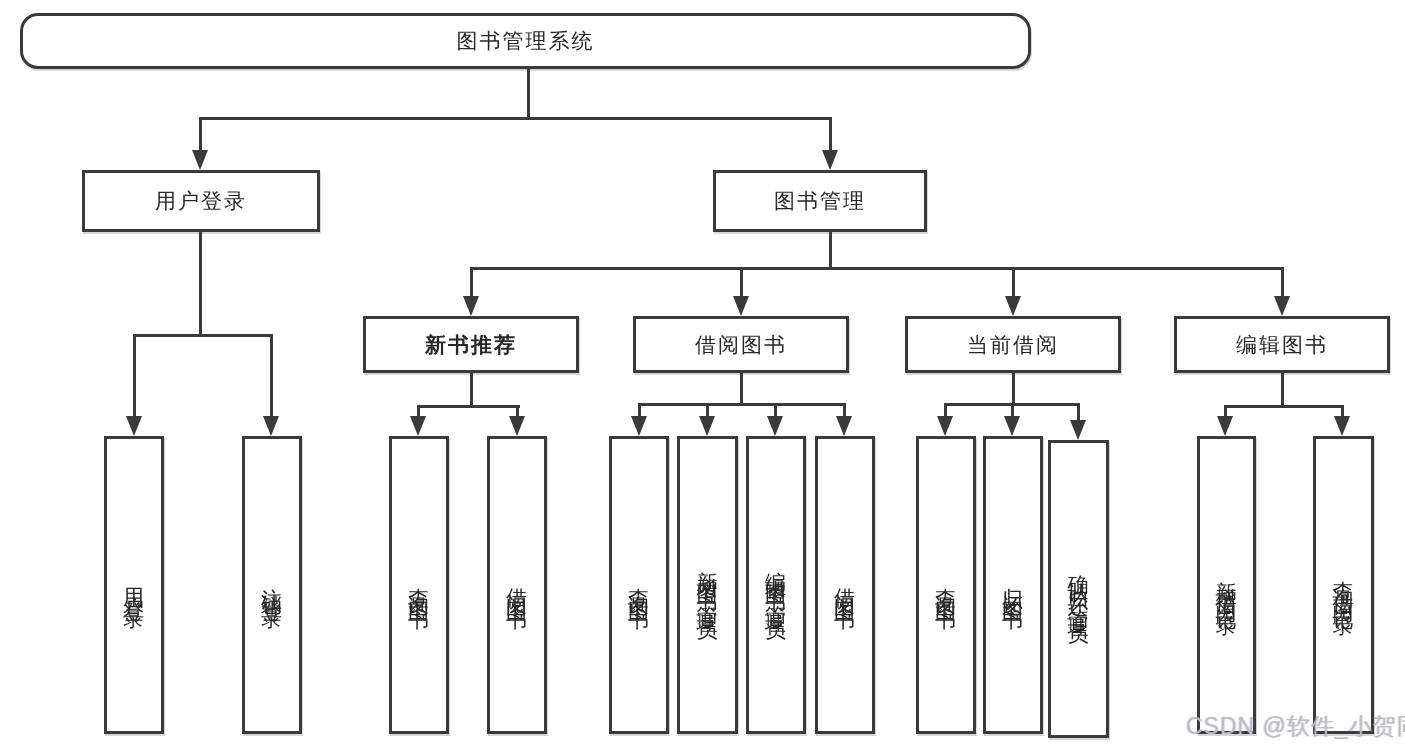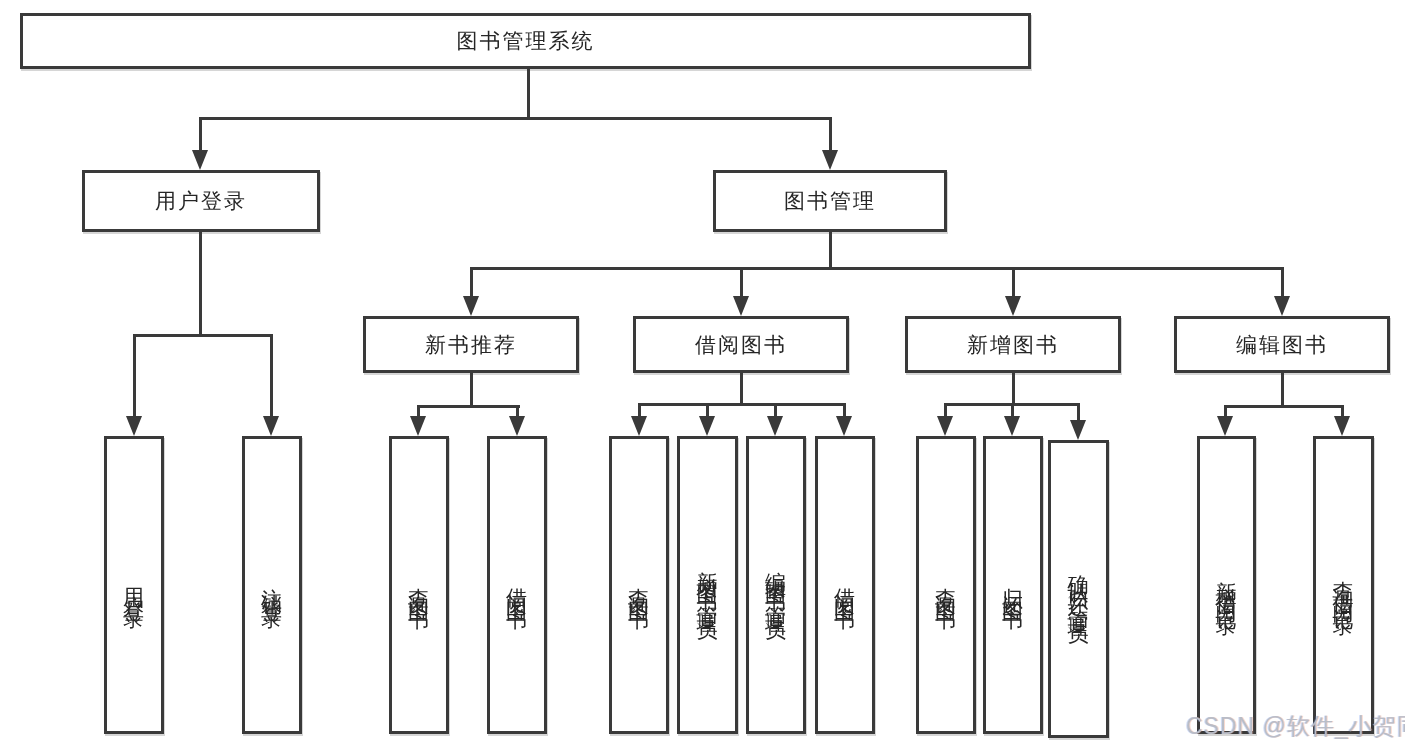--- a/index.html
+++ b/index.html
@@ -61,53 +61,53 @@
     letter-spacing:1px;
     text-shadow:1px 0 0 rgba(235,150,120,0.35), -1px 0 0 rgba(130,160,235,0.35);
     white-space:nowrap;
   }
 </style>
 </head>
 <body>
 
 <div class="canvas">
 
-  <div class="box" style="left:20px;top:13px;width:1011px;height:56px;">图书管理系统</div>
+  <div class="box" style="left:20px;top:13px;width:1011px;height:56px;border-radius:18px;">图书管理系统</div>
 
   <div class="vline" style="left:527px;top:69px;height:50px;"></div>
   <div class="hline" style="left:199px;top:117px;width:633px;"></div>
   <div class="vline" style="left:199px;top:117px;height:36px;"></div>
   <div class="arrow" style="left:192px;top:150px;"></div>
   <div class="vline" style="left:829px;top:117px;height:36px;"></div>
   <div class="arrow" style="left:822px;top:150px;"></div>
 
   <div class="box" style="left:82px;top:170px;width:238px;height:62px;">用户登录</div>
-  <div class="box" style="left:713px;top:170px;width:234px;height:62px;">图书管理</div>
+  <div class="box" style="left:713px;top:170px;width:214px;height:62px;">图书管理</div>
 
   <div class="vline" style="left:199px;top:232px;height:105px;"></div>
   <div class="hline" style="left:133px;top:334px;width:140px;"></div>
   <div class="vline" style="left:133px;top:334px;height:84px;"></div>
   <div class="arrow" style="left:126px;top:416px;"></div>
   <div class="vline" style="left:270px;top:334px;height:84px;"></div>
   <div class="arrow" style="left:263px;top:416px;"></div>
 
   <div class="vline" style="left:829px;top:232px;height:38px;"></div>
   <div class="hline" style="left:470px;top:267px;width:814px;"></div>
   <div class="vline" style="left:470px;top:267px;height:31px;"></div>
   <div class="arrow" style="left:463px;top:296px;"></div>
   <div class="vline" style="left:740px;top:267px;height:31px;"></div>
   <div class="arrow" style="left:733px;top:296px;"></div>
   <div class="vline" style="left:1012px;top:267px;height:31px;"></div>
   <div class="arrow" style="left:1005px;top:296px;"></div>
   <div class="vline" style="left:1281px;top:267px;height:31px;"></div>
   <div class="arrow" style="left:1274px;top:296px;"></div>
 
-  <div class="box" style="left:363px;top:316px;width:216px;height:57px;">新书推荐</div>
+  <div class="box" style="left:363px;top:316px;width:216px;height:57px;font-weight:bold;">新书推荐</div>
   <div class="box" style="left:633px;top:316px;width:216px;height:57px;">借阅图书</div>
-  <div class="box" style="left:905px;top:316px;width:216px;height:57px;">新增图书</div>
+  <div class="box" style="left:905px;top:316px;width:216px;height:57px;">当前借阅</div>
   <div class="box" style="left:1174px;top:316px;width:216px;height:57px;">编辑图书</div>
 
   <div class="vline" style="left:470px;top:373px;height:35px;"></div>
   <div class="hline" style="left:417px;top:405px;width:103px;"></div>
   <div class="vline" style="left:417px;top:405px;height:13px;"></div>
   <div class="arrow" style="left:410px;top:416px;"></div>
   <div class="vline" style="left:516px;top:405px;height:13px;"></div>
   <div class="arrow" style="left:509px;top:416px;"></div>
 
   <div class="vline" style="left:740px;top:373px;height:33px;"></div>

